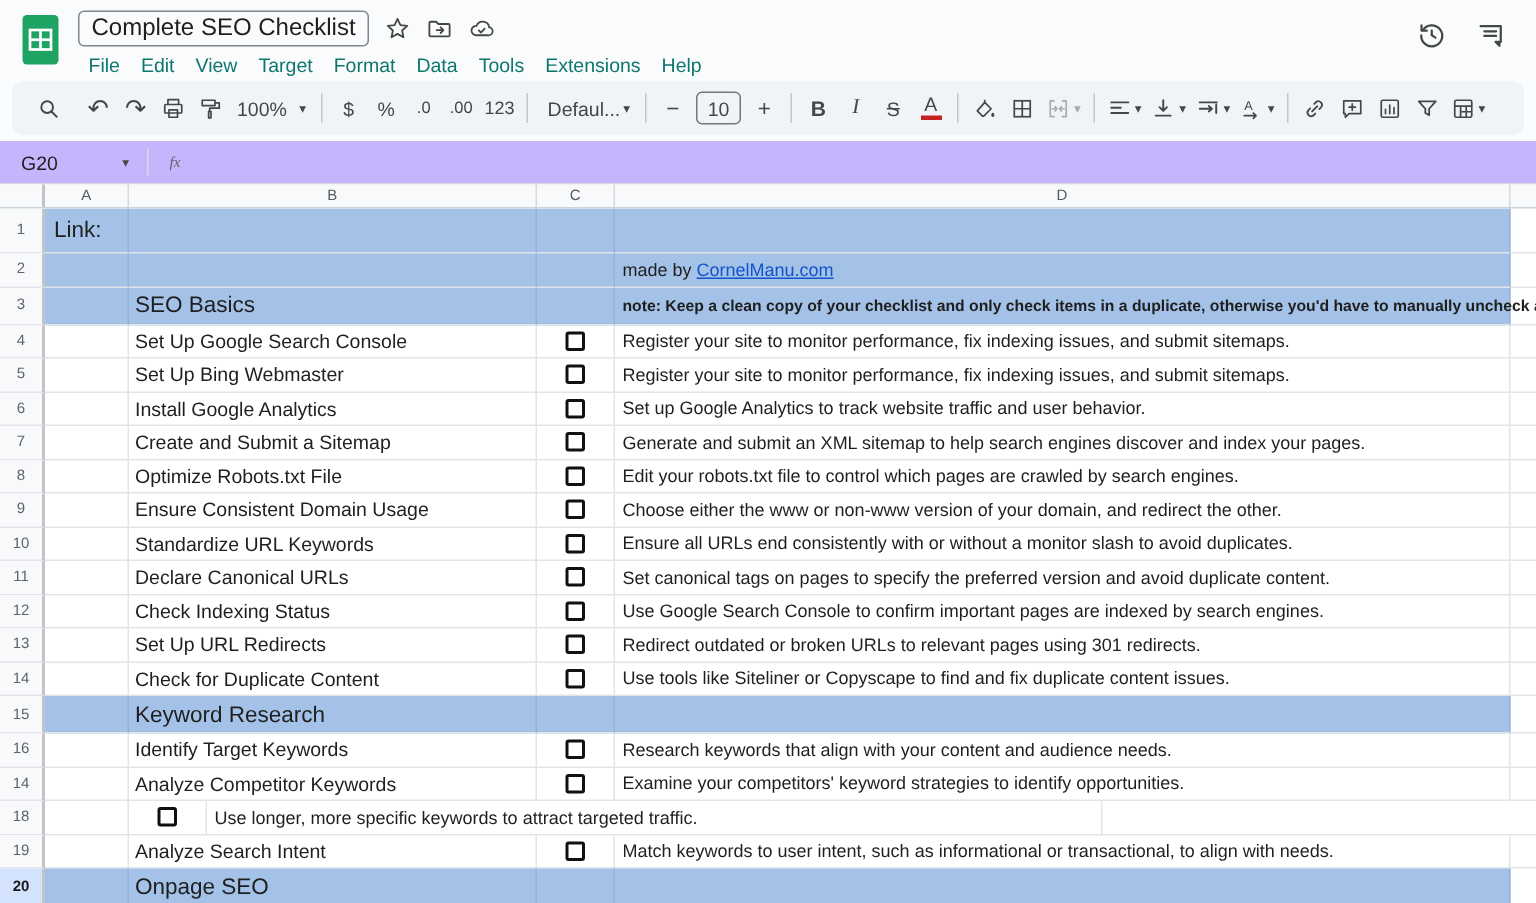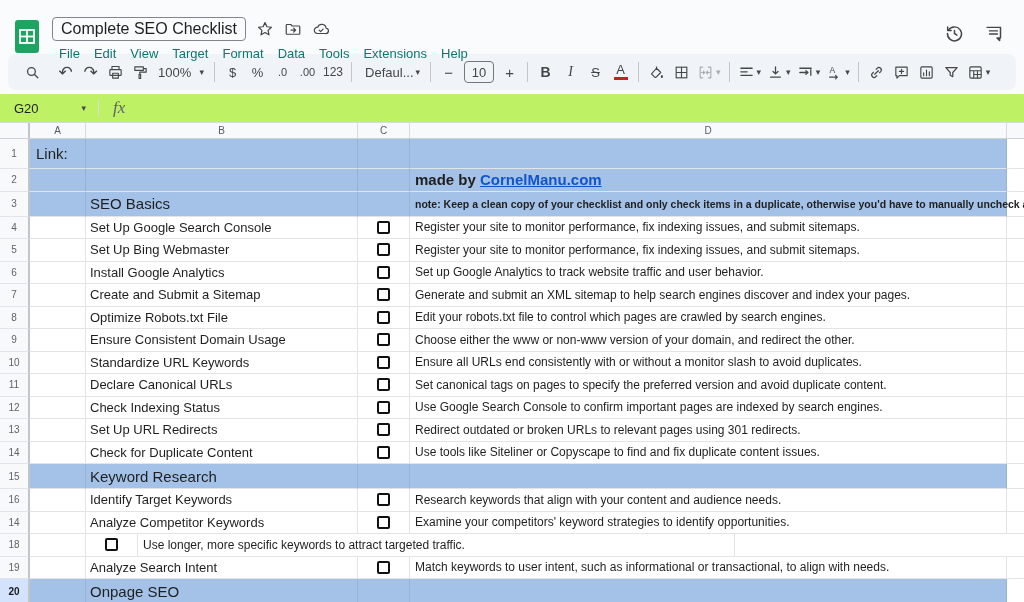--- a/index.html
+++ b/index.html
@@ -1,20 +1,20 @@
 <!DOCTYPE html>
 <html><head>
 <meta charset="utf-8">
 <style>
   * { margin:0; padding:0; box-sizing:border-box; }
   html,body { width:1024px; height:602px; overflow:hidden; }
   body { font-family:"Liberation Sans", sans-serif; background:#f9fbfd; color:#1f1f1f; }
 
   
-  .topbar { height:52px; display:flex; align-items:flex-start; padding:17px 14px 0 12px; background:#f9fbfd; }
+  .topbar { height:52px; display:flex; align-items:flex-start; padding:7px 14px 0 12px; background:#f9fbfd; }
   .logo { width:30px; height:38px; margin-right:10px; margin-top:1px; flex:0 0 auto; }
   .title-area { flex:1 1 auto; min-width:0; }
   .title-row { display:flex; align-items:center; gap:10px; height:24px; }
   .doc-title { font-size:16px; line-height:20px; border:1px solid #80868b; border-radius:4px; padding:1px 8px; white-space:nowrap; }
   .tb-mini-icon { width:18px; height:18px; color:#444746; display:inline-flex; }
   .tb-mini-icon svg { width:100%; height:100%; }
   .menubar { display:flex; margin-top:2px; }
   .menu-item { font-size:13px; color:#0f766e; padding:3px 7px; border-radius:4px; cursor:default; }
   .topbar-right { display:flex; align-items:center; gap:18px; margin-top:6px; margin-right:6px; }
   .topbar-right .tb-mini-icon { width:21px; height:21px; }
@@ -34,25 +34,25 @@
   .bold-lbl { font-weight:bold; font-size:14px; }
   .italic-lbl { font-style:italic; font-family:"Liberation Serif", serif; font-size:14px; }
   .strike-lbl { text-decoration:line-through; font-size:13px; }
   .tcolor { display:inline-flex; flex-direction:column; align-items:center; line-height:12px; font-size:13px; }
   .tcolor .bar { width:14px; height:3px; background:#c5221f; margin-top:1px; }
   .disabled { color:#a8abaf; }
   .num-fmt { font-size:12px; letter-spacing:0; }
   .dec { position:relative; font-size:11px; }
 
   
-  .formula-bar { height:28px; background:#bef264; display:flex; align-items:center; padding:0 8px; }
+  .formula-bar { height:28px; background:#c4b5fd; display:flex; align-items:center; padding:0 8px; }
   .name-box { width:84px; display:flex; align-items:center; justify-content:space-between;
               font-size:13px; color:#1f1f1f; padding:2px 6px; }
   .fb-sep { width:1px; height:18px; background:#dadce0; margin:0 6px; }
-  .fx { font-size:17px; font-style:italic; color:#5f6368; font-family:"Liberation Serif", serif; margin-left:8px; }
+  .fx { font-size:10px; font-style:italic; color:#5f6368; font-family:"Liberation Serif", serif; margin-left:8px; }
 
   
   .grid { background:#fff; height:484px; display:flex; flex-direction:column; border-top:1px solid #d7d9dc; }
   .col-headers { display:flex; height:16px; flex:0 0 auto; background:#f8f9fa; border-bottom:1px solid #cfd2d5; }
   .corner { width:30px; border-right:2px solid #c2c4c7; flex:0 0 auto; background:#f8f9fa; }
   .col-h { border-right:1px solid #d7d9dc; font-size:10px; color:#575b5f; display:flex;
            align-items:center; justify-content:center; flex:0 0 auto; }
   .col-h.last { flex:1 1 auto; border-right:none; }
   .row { display:flex; flex:0 0 auto; }
   .r-title  { height:30px; }
@@ -66,21 +66,21 @@
   .cell { border-right:1px solid #e2e4e7; border-bottom:1px solid #e2e4e7; flex:0 0 auto;
           display:flex; align-items:center; overflow:visible; white-space:nowrap; }
   .cell.blue { background:#a4c2e8; border-right-color:#96b3d8; border-bottom-color:#e2e4e7; }
   .c-a { width:56px; } .c-b { width:272px; } .c-c { width:52px; justify-content:center; }
   .c-d { width:597px; } .c-e { flex:1 1 auto; border-right:none; }
   .t-link { font-size:15px; padding-left:6px; z-index:2; }
   .t-section { font-size:15px; padding-left:4px; }
   .t-task { font-size:13px; padding-left:4px; }
   .t-desc { font-size:12px; padding-left:5px; }
   .t-note { font-size:10.5px; font-weight:bold; padding-left:5px; }
-  .t-credit { font-size:15px; padding-left:5px;font-weight:bold; }
+  .t-credit { font-size:12px; padding-left:5px; }
   .t-credit a { color:#1155cc; text-decoration:underline; }
   .checkbox { width:13px; height:13px; border:2px solid #111; border-radius:2px; background:#fff; }
 </style>
 </head>
 <body>
 
 <header class="topbar">
   <div class="logo">
     <svg viewBox="0 0 30 38">
         <rect x="3" y="2" width="24" height="33" rx="3" fill="#1ea362"></rect>

